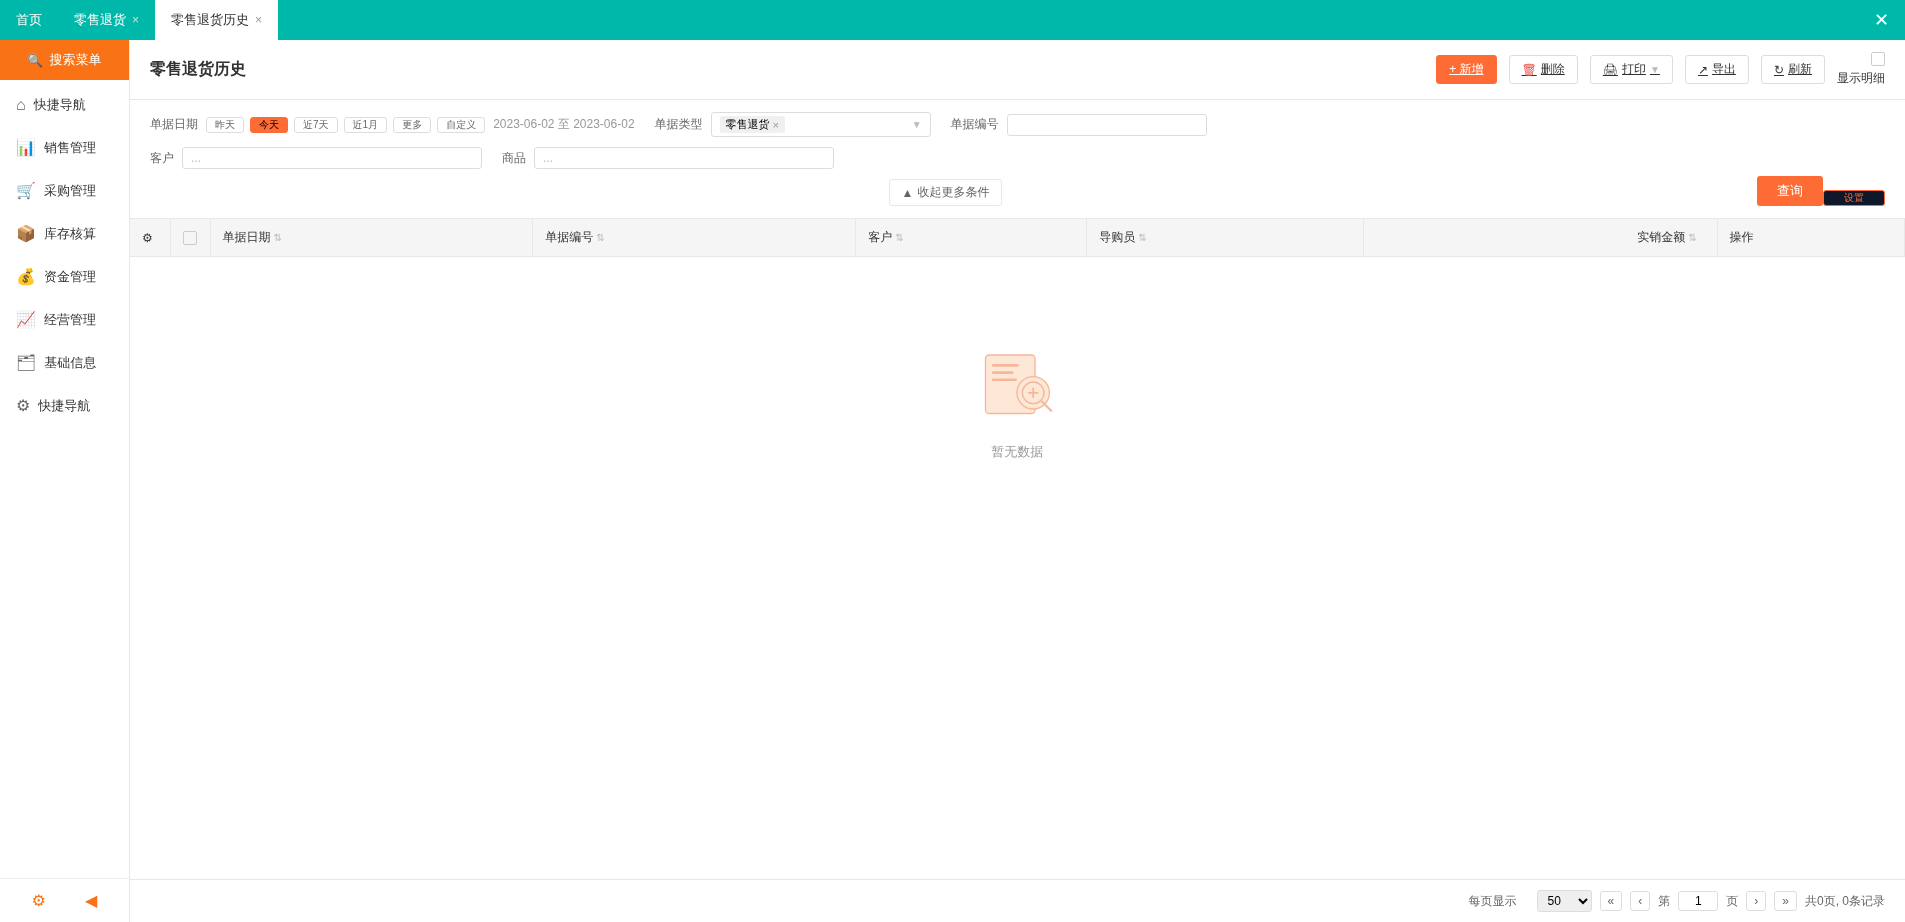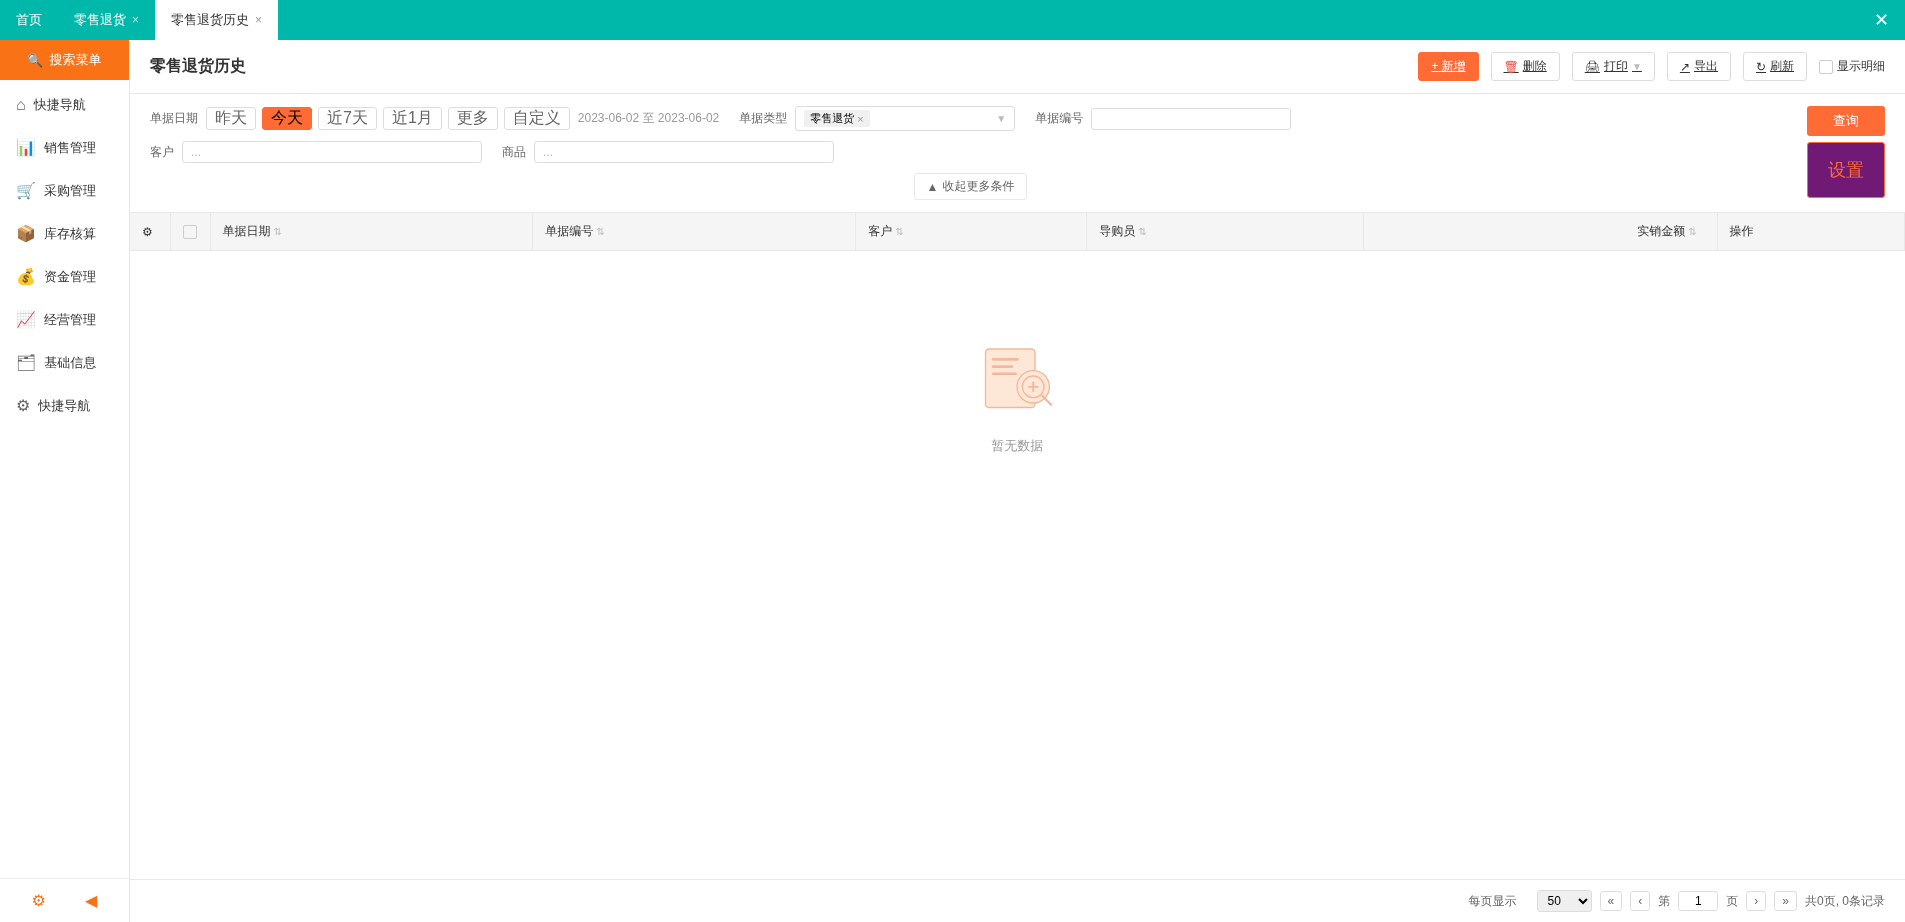--- a/index.html
+++ b/index.html
@@ -152,24 +152,25 @@
       white-space: nowrap;
       text-decoration: underline;
     }
     .btn-primary {
       background: #ff6b35;
       border-color: #ff6b35;
       color: #fff;
     }
     .show-detail-area {
       display: flex;
-      align-items: center;
+      align-items: flex-end;
       gap: 4px;
       font-size: 12px;
       color: #333;
+      flex-direction: column;
     }
     .checkbox {
       width: 14px;
       height: 14px;
       border: 1px solid #ccc;
       border-radius: 2px;
     }
 
     
     .filter-area {
@@ -197,21 +198,21 @@
     }
     .date-shortcuts {
       display: flex;
       align-items: center;
       gap: 6px;
     }
     .date-btn {
       padding: 0 8px;
       border: 1px solid #ddd;
       border-radius: 3px;
-      font-size: 16px;
+      font-size: 10px;
       cursor: pointer;
       color: #666;
       background: #fff;
     }
     .date-btn.active {
       background: #ff6b35;
       color: #000000;
       border-color: #ff6b35;
     }
     .date-range {
@@ -268,41 +269,40 @@
     
     .filter-body {
       display: flex;
       gap: 0;
     }
     .filter-fields {
       flex: 1;
     }
     .filter-actions-col {
       display: flex;
-      flex-direction: column;
-      gap: 6px;
       justify-content: flex-start;
       padding-left: 16px;
+      align-items: flex-end;
     }
     .btn-query {
       background: #ff6b35;
       color: #fff;
       border: none;
       border-radius: 3px;
       padding: 6px 20px;
       font-size: 13px;
       cursor: pointer;
     }
     .btn-setting {
-      background: #701a75;
+      background: #0f172a;
       color: #ff6b35;
       border: 1px solid #ff6b35;
       border-radius: 3px;
-      padding: 15px 20px;
-      font-size: 18px;
+      padding: 0 20px;
+      font-size: 10px;
       cursor: pointer;
     }
     .collapse-row {
       display: flex;
       justify-content: center;
       margin-top: 6px;
     }
 
     
     .table-container {

